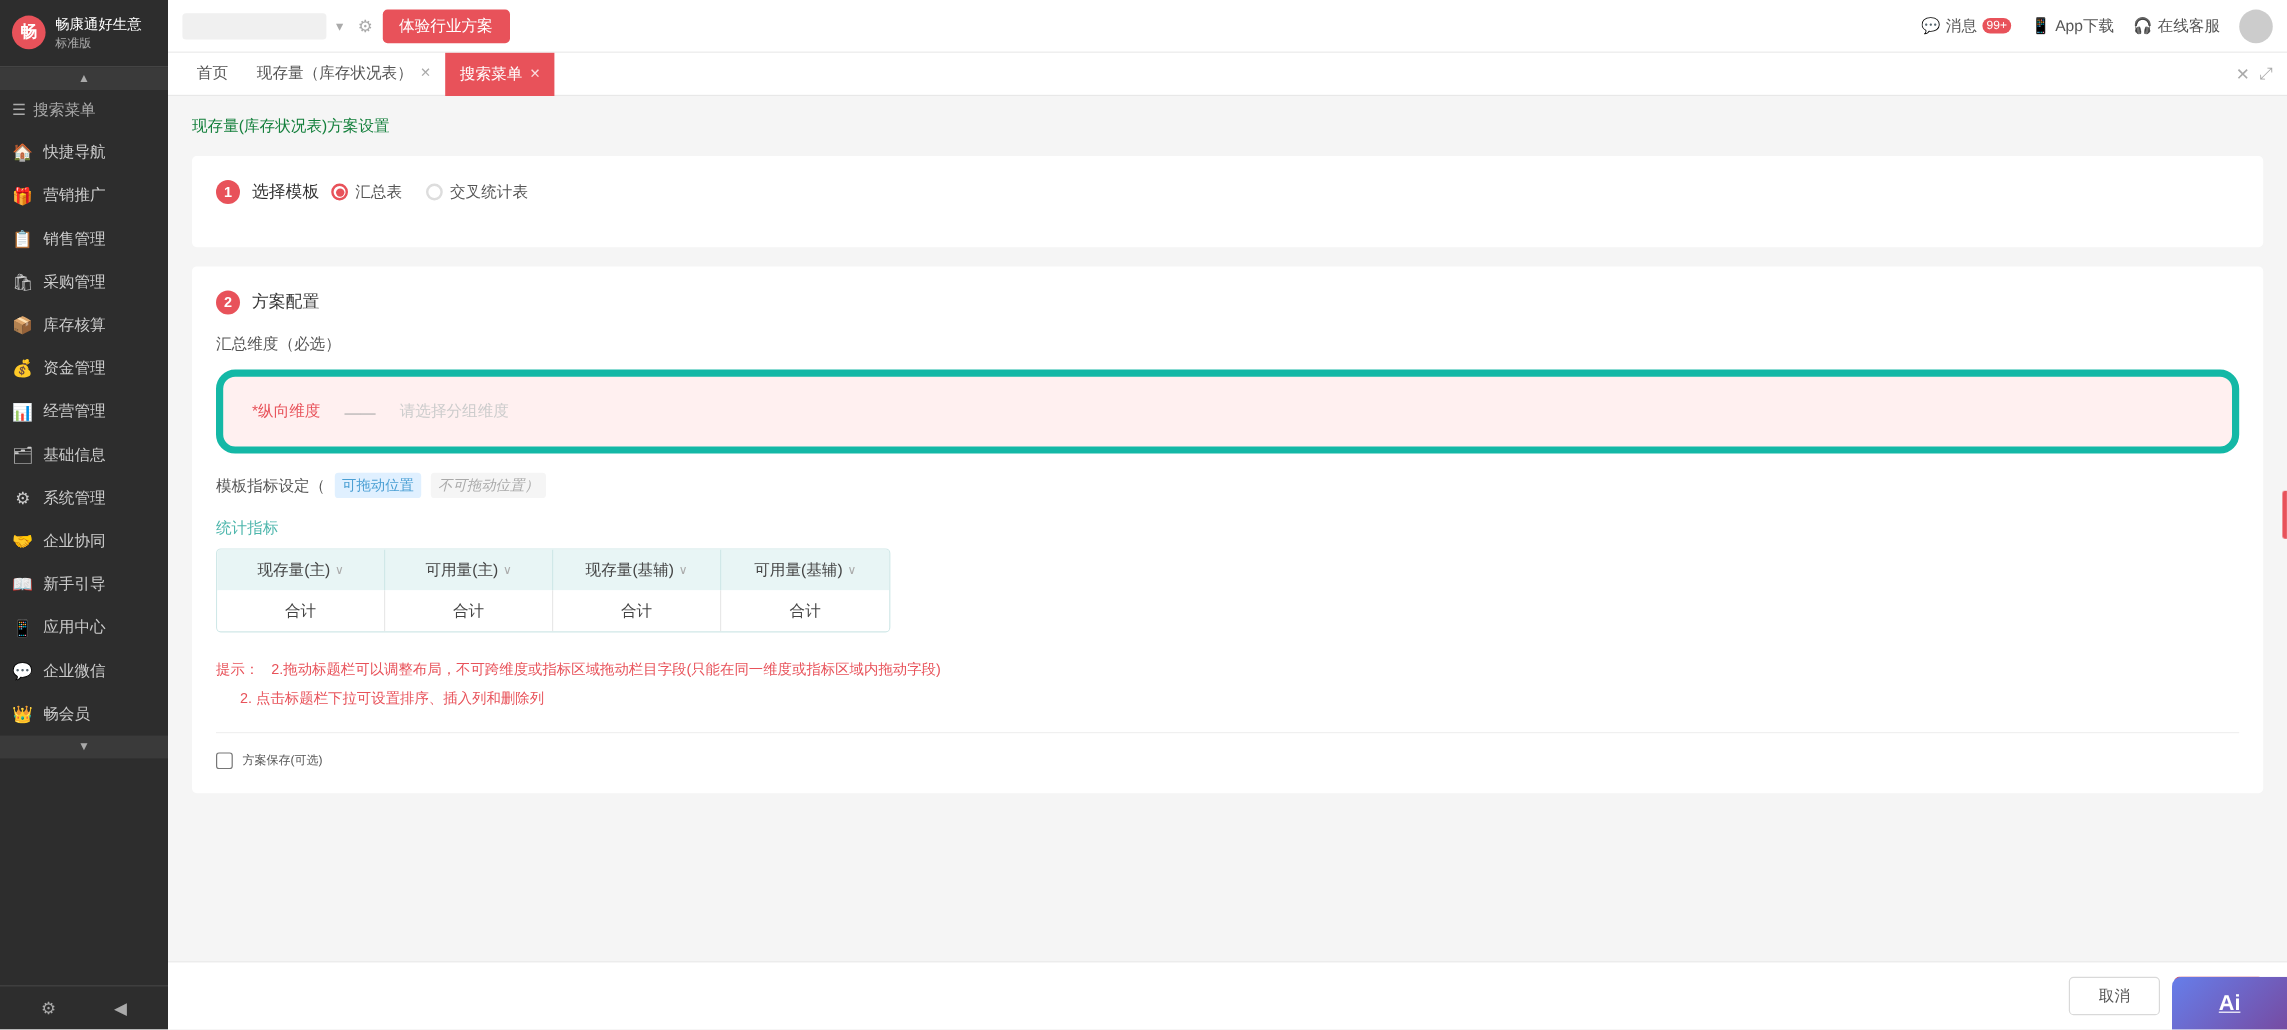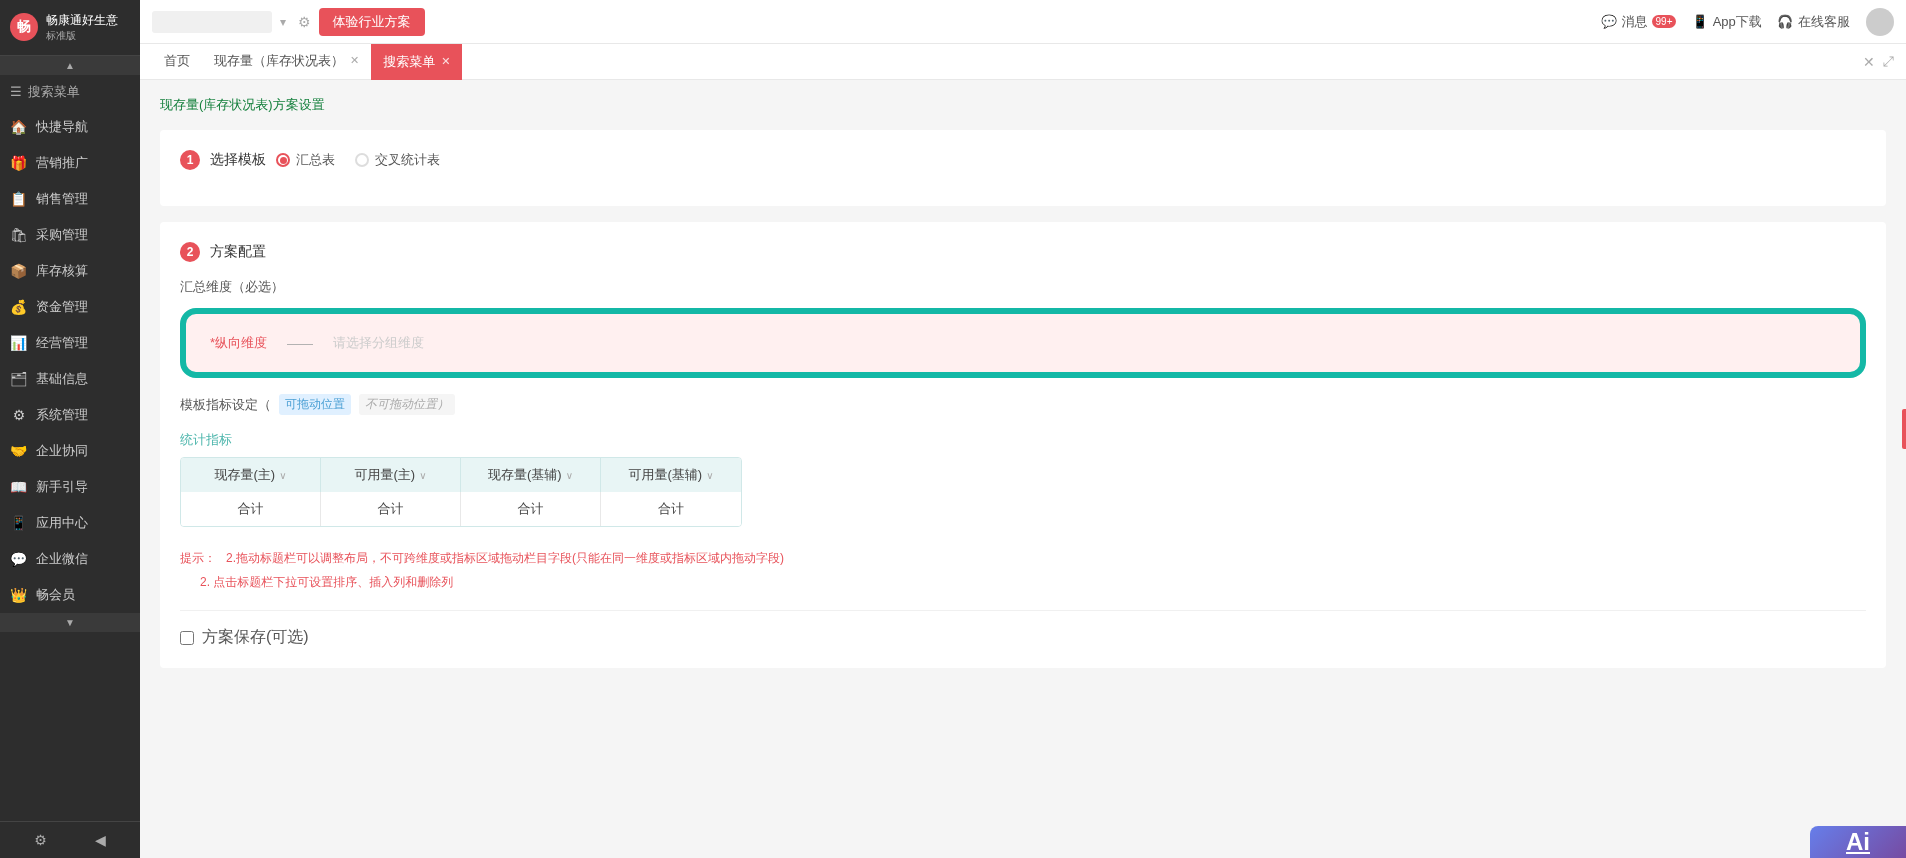--- a/index.html
+++ b/index.html
@@ -312,21 +312,21 @@
       display: flex; align-items: center; gap: 8px;
       margin-top: 16px; padding-top: 16px;
       border-top: 1px solid #f0f0f0;
     }
     .save-checkbox {
       width: 14px; height: 14px;
       border: 1px solid #ccc;
       border-radius: 2px;
       cursor: pointer;
     }
-    .save-label { font-size: 16px; color: #555; }
+    .save-label { font-size: 10px; color: #555; }
 
     
     .footer-bar {
       background: #fff;
       border-top: 1px solid #e8e8e8;
       padding: 12px 20px;
       display: flex;
       justify-content: flex-end;
       gap: 12px;
       flex-shrink: 0;
@@ -362,24 +362,24 @@
       border-radius: 2px 0 0 2px;
     }
 
     
     .ai-badge {
       position: fixed;
       right: 0;
       bottom: 0;
       background: linear-gradient(135deg, #667eea, #764ba2);
       color: white;
-      font-size: 24px;
+      font-size: 18px;
       font-weight: bold;
       width: 96px;
-      height: 32px;
+      height: 44px;
       display: flex;
       align-items: center;
       justify-content: center;
       border-radius: 8px 0 0 0;
       text-decoration: underline;
     }
   </style>
 </head>
 <body>
 
@@ -592,18 +592,22 @@
       </div>
 
       <div class="save-row">
         <input type="checkbox" class="save-checkbox" style="">
         <span class="save-label">方案保存(可选)</span>
       </div>
     </div>
 
   </div>
 
+  <div class="footer-bar">
+    <button class="btn-cancel">取消</button>
+    <button class="btn-query">查询</button>
+  </div>
 
 </div>
 
 <div class="right-edge"></div>
 
 <div class="ai-badge">Ai</div>
 
 </body></html>

